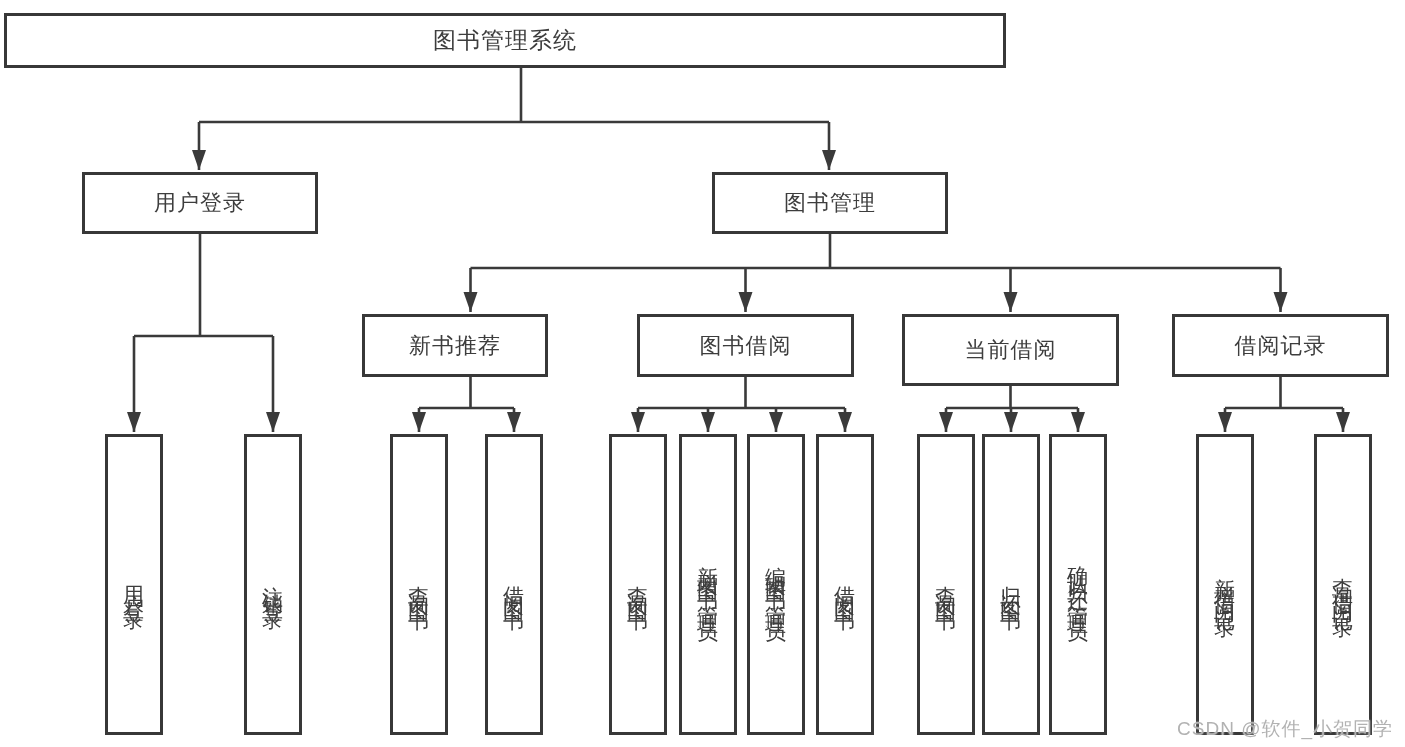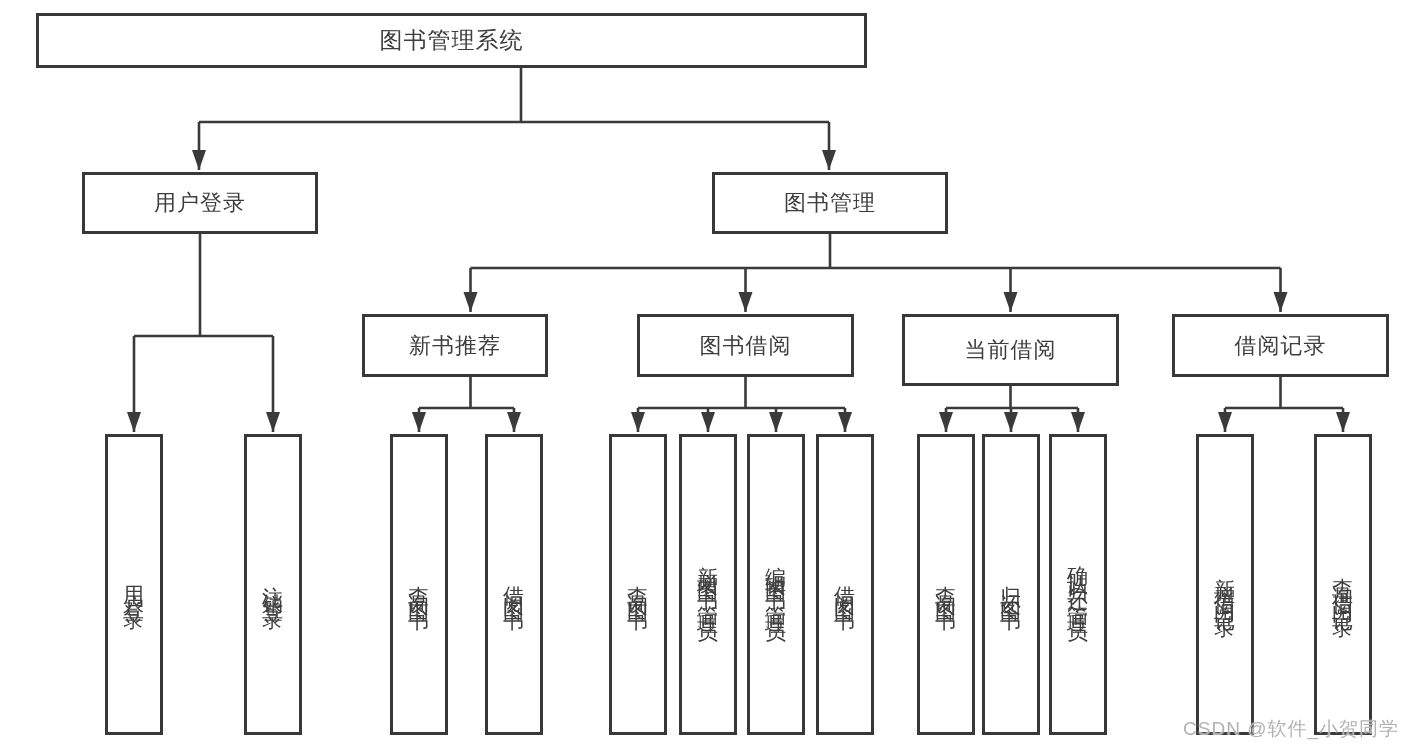--- a/index.html
+++ b/index.html
@@ -11,36 +11,36 @@
     border:3px solid #383838;background:#ffffff;
     display:flex;align-items:center;justify-content:center;
   }
   .hlabel{font-size:22px;letter-spacing:1px;white-space:nowrap;}
   .root .hlabel{font-size:23px;}
   .vlabel{
     writing-mode:vertical-rl;text-orientation:mixed;
     font-size:21px;line-height:1.2;letter-spacing:8px;white-space:nowrap;
   }
   
-  .n-root{left:36px;top:13px;width:831px;height:55px;}
+  .n-root{left:4px;top:13px;width:1002px;height:55px;}
   .n-userlogin{left:82px;top:172px;width:236px;height:62px;}
   .n-bookmgmt{left:712px;top:172px;width:236px;height:62px;text-align:center;}
   .n-newbook{left:362px;top:314px;width:186px;height:63px;}
   .n-bookborrow{left:637px;top:314px;width:217px;height:63px;}
   .n-currentborrow{left:902px;top:314px;width:217px;height:72px;}
   .n-borrowrecords{left:1172px;top:314px;width:217px;height:63px;}
   
   .leaf{top:434px;width:58px;height:301px;}
   .l-a1{left:105px;} .l-a2{left:244px;}
   .l-b1{left:390px;} .l-b2{left:485px;}
   .l-c1{left:609px;} .l-c2{left:679px;} .l-c3{left:747px;} .l-c4{left:816px;}
   .l-d1{left:917px;} .l-d2{left:982px;} .l-d3{left:1049px;}
   .l-e1{left:1196px;} .l-e2{left:1314px;}
   .watermark{
-    position:absolute;right:6px;bottom:5px;
+    position:absolute;right:12px;bottom:5px;
     font-size:19px;color:#b2b2b2;letter-spacing:1px;
     text-shadow:0 0 2px #ffffff;white-space:nowrap;
   }
 </style>
 </head>
 <body>
 
 <div class="stage">
 
   <svg class="connectors" viewBox="0 0 1405 747" xmlns="http://www.w3.org/2000/svg">

